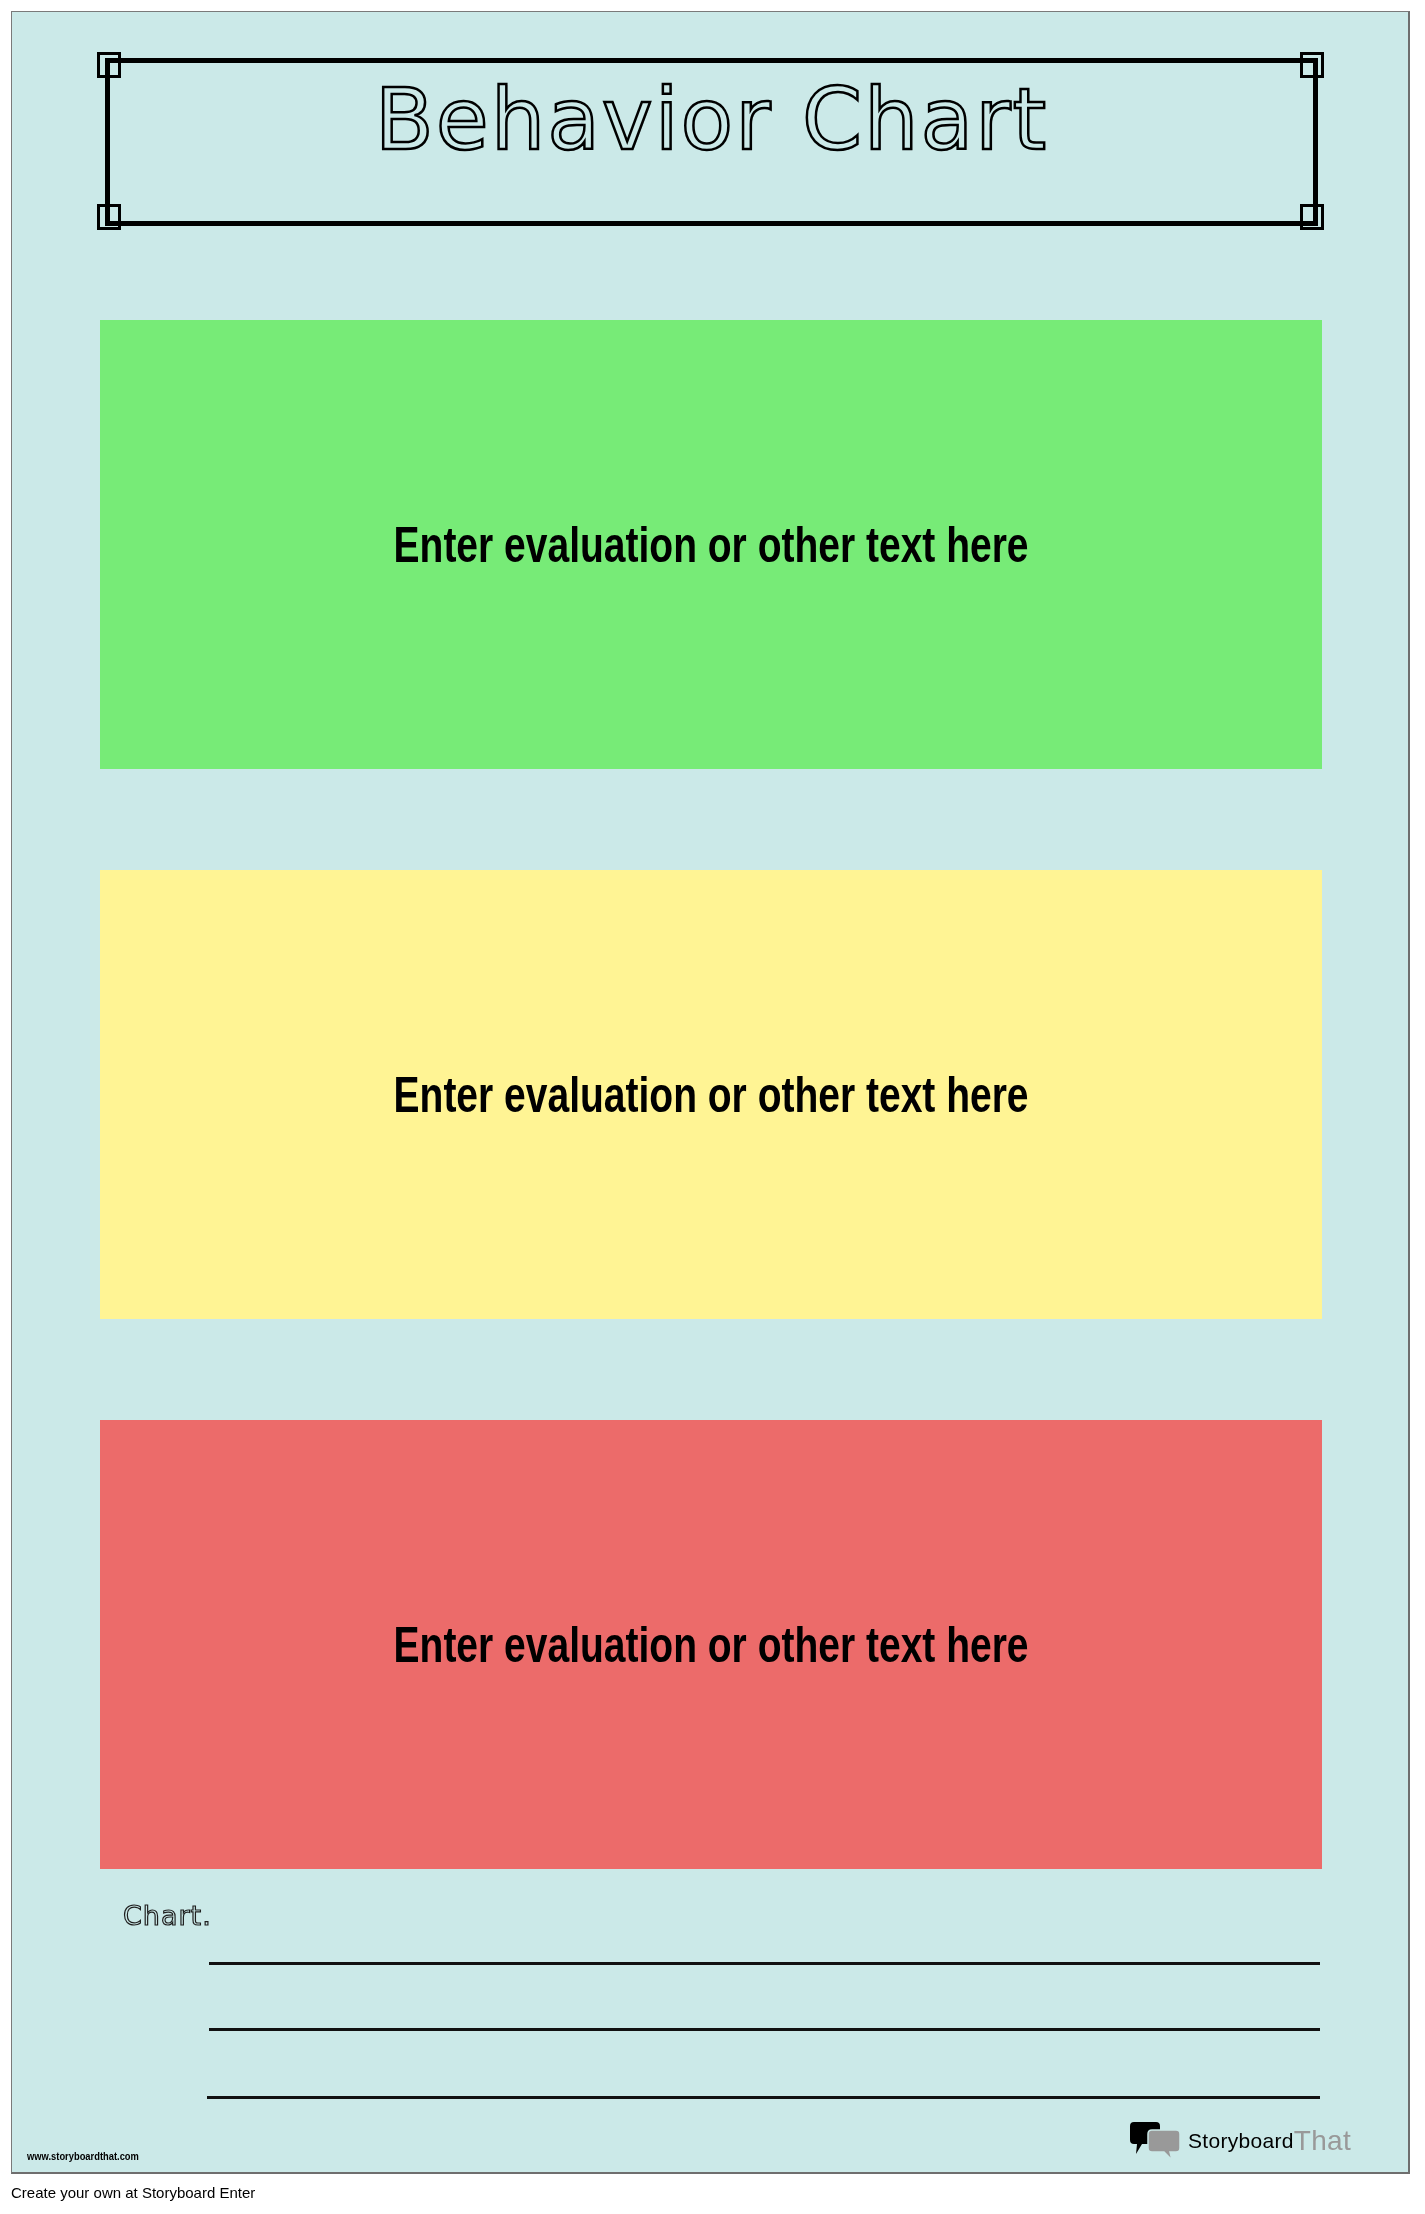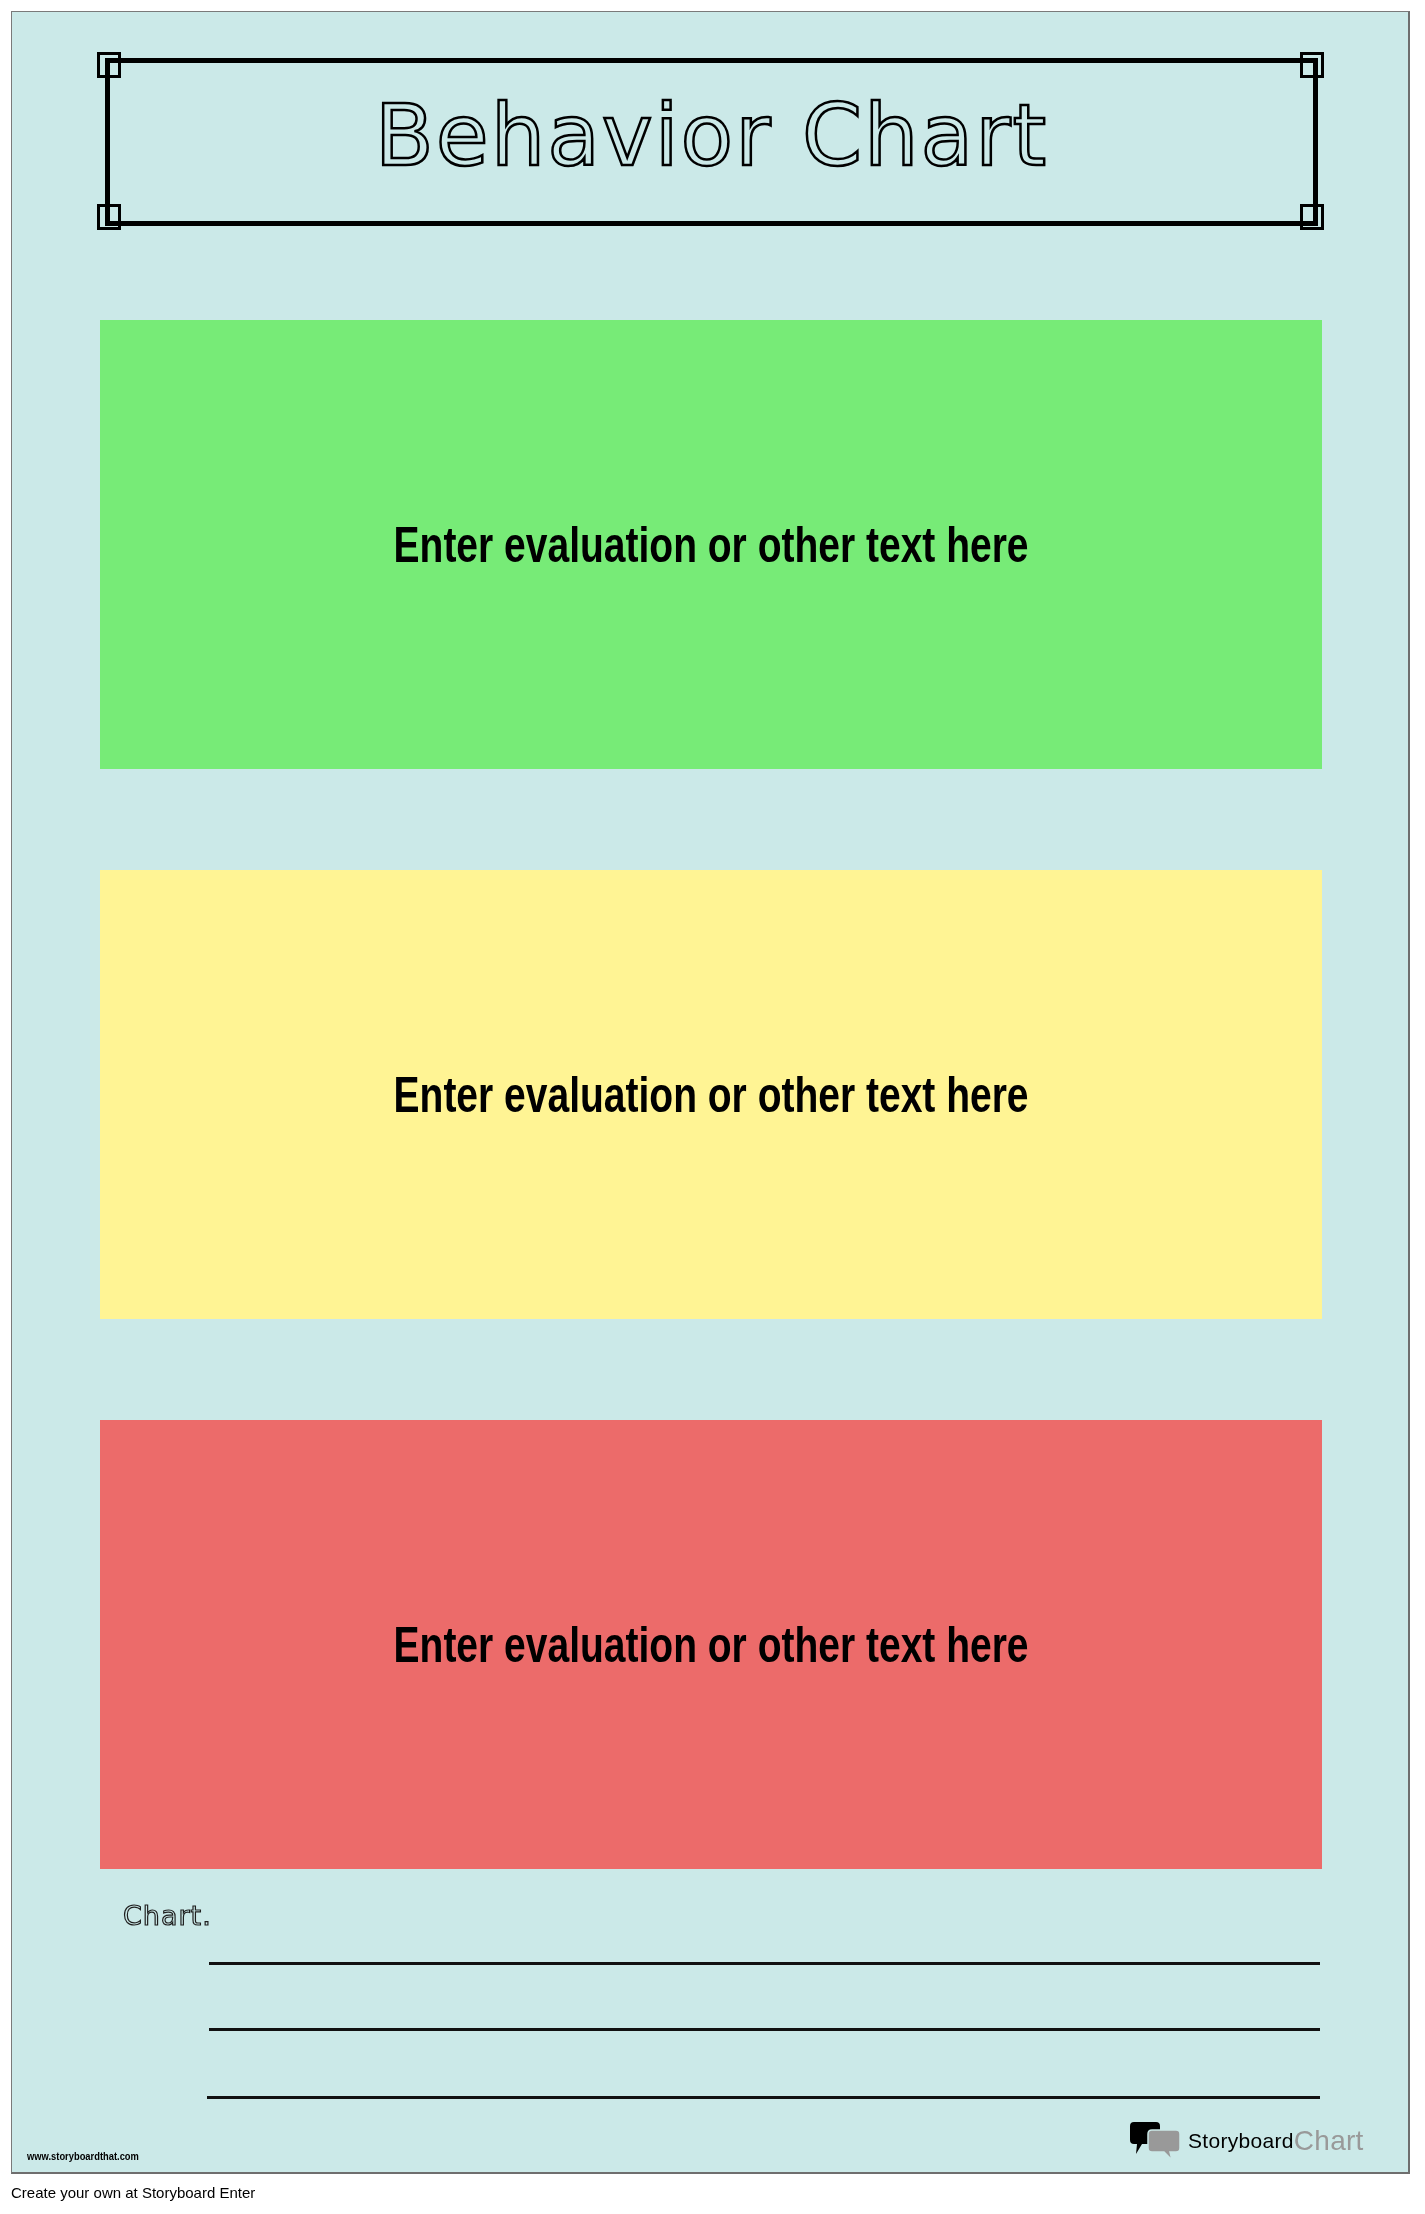--- a/index.html
+++ b/index.html
@@ -45,21 +45,21 @@
       box-sizing: border-box;
       background: transparent;
     }
     .corner.tl { left: 97px;  top: 52px; }
     .corner.tr { left: 1300px; top: 52px; }
     .corner.bl { left: 97px;  top: 204px; }
     .corner.br { left: 1300px; top: 204px; }
     .title-text {
       position: absolute;
       left: 105px;
-      top: 80px;
+      top: 64px;
       width: 1213px;
       text-align: center;
       font-family: "DejaVu Sans", sans-serif;
       font-size: 86px;
       line-height: 110px;
       letter-spacing: 2px;
       color: #cbe9e8;
       -webkit-text-stroke: 2.5px #000;
       text-shadow: 1px 1px 0 rgba(0,0,0,0.35);
     }
@@ -185,16 +185,16 @@
 <div class="site-url">www.storyboardthat.com</div>
 
 <div class="brand">
   <span class="brand-icon">
     <svg width="52" height="42" viewBox="0 0 52 42">
       <path d="M4 2 H26 Q30 2 30 6 V20 Q30 24 26 24 H12 L6 34 L7 24 H4 Q0 24 0 20 V6 Q0 2 4 2 Z" fill="#000"></path>
       <path d="M22 10 H46 Q50 10 50 14 V28 Q50 32 46 32 H40 L42 40 L34 32 H22 Q18 32 18 28 V14 Q18 10 22 10 Z" fill="#999999" stroke="#cbe9e8" stroke-width="1.5"></path>
     </svg>
   </span>
   <span class="brand-name">Storyboard</span>
-    <span class="brand-name-accent">Chart</span>
+    <span class="brand-name-accent">That</span>
 </div>
 
 <div class="create-own">Create your own at Storyboard Enter</div>
 
 </body></html>

